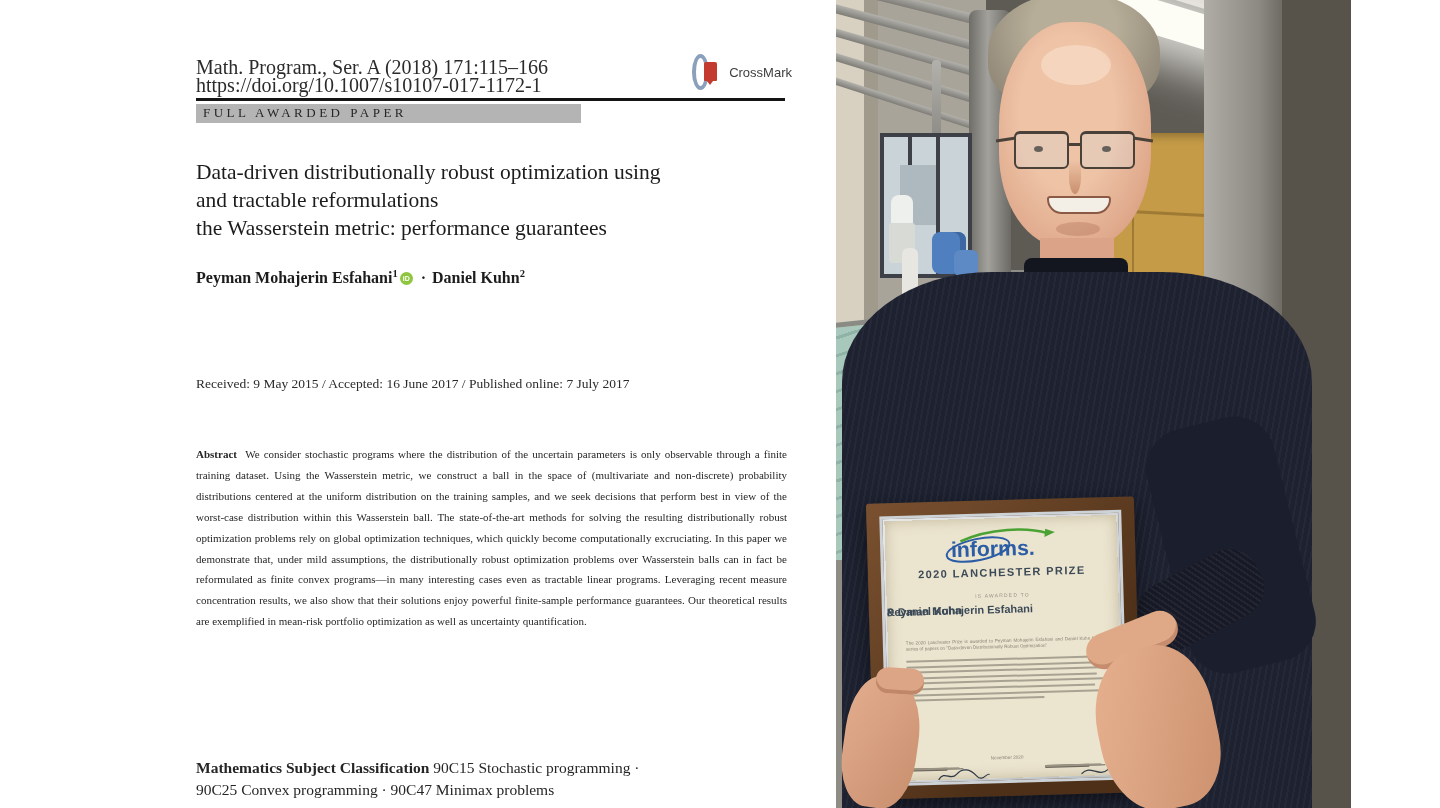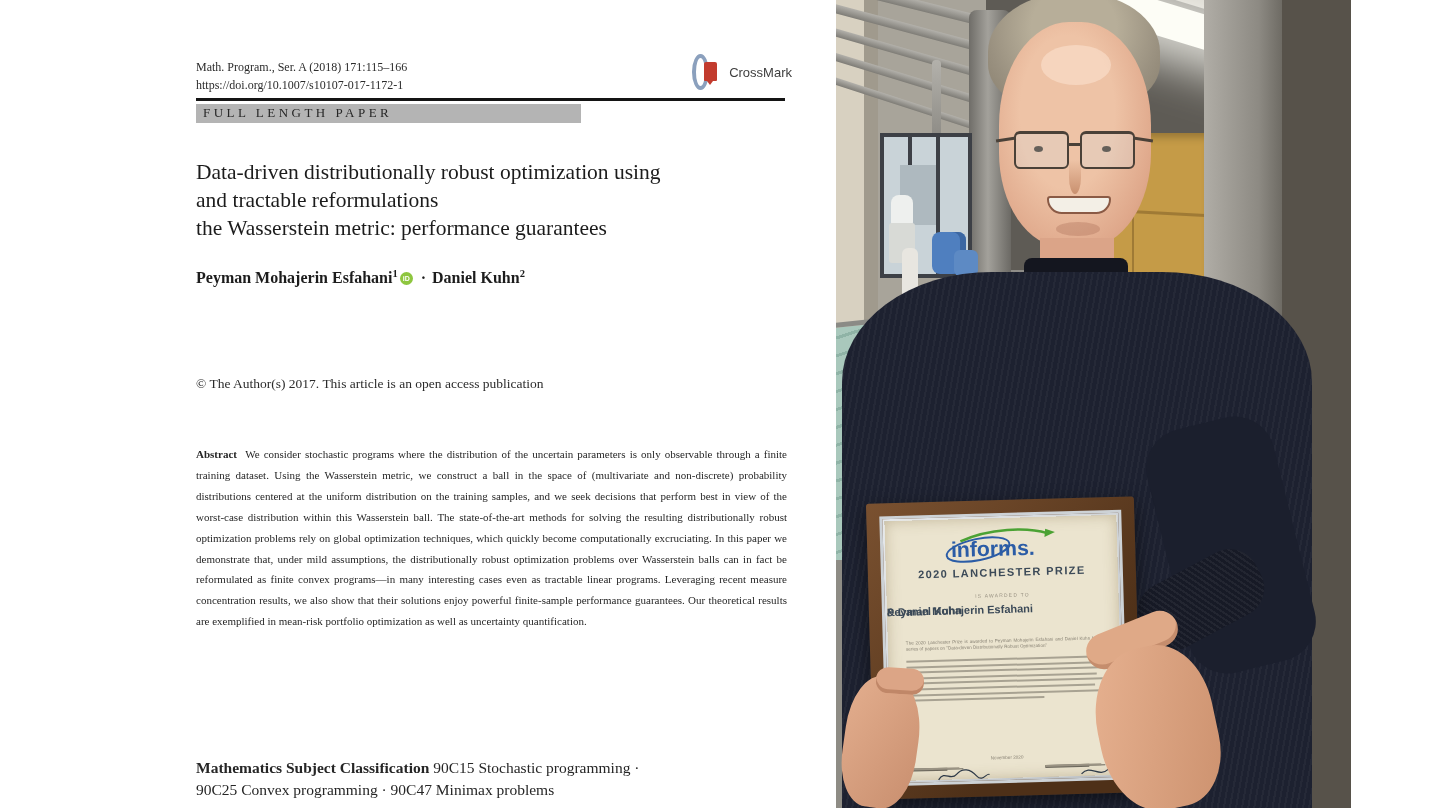--- a/index.html
+++ b/index.html
@@ -1,21 +1,21 @@
 <!DOCTYPE html>
 <html><head>
 <meta charset="utf-8">
 <style>
   * { margin:0; padding:0; box-sizing:border-box; }
   body { background:#ffffff; font-family:"Liberation Serif", serif; }
   .canvas { position:relative; width:1440px; height:808px; background:#ffffff; overflow:hidden; }
 
   
   .paper { position:absolute; left:0; top:0; width:836px; height:808px; background:#ffffff; color:#262626; }
-  .journal-block { position:absolute; left:196px; top:58px; font-size:12px; line-height:18px; color:#2b2b2b; }
+  .journal-block { position:absolute; left:196px; top:58px; font-size:20px; line-height:18px; color:#2b2b2b; }
   .crossmark { position:absolute; left:692px; top:50px; width:100px; height:44px; display:flex; align-items:center; gap:20px; }
   .cm-ring { position:relative; width:36px; height:36px; border:4px solid #8ba0bd; border-radius:50%; background:#fff; }
   .cm-book { position:absolute; left:8px; top:4px; width:13px; height:19px; background:#c23b2e; border-radius:2px 2px 1px 1px; }
   .cm-book:after { content:""; position:absolute; left:3px; bottom:-4px; border-left:3.5px solid transparent; border-right:3.5px solid transparent; border-top:4px solid #c23b2e; }
   .cm-text { font-family:"Liberation Sans", sans-serif; font-size:13px; color:#3e3e3e; }
   .rule { position:absolute; left:196px; top:98px; width:589px; height:3px; background:#141414; }
   .banner { position:absolute; left:196px; top:104px; width:385px; height:19px; background:#b4b4b4; color:#262626; font-size:13px; letter-spacing:3.5px; padding:1px 0 0 7px; }
   .title { position:absolute; left:196px; top:158px; width:580px; font-size:21.5px; font-weight:normal; line-height:28px; color:#1c1c1c; }
   .authors { position:absolute; left:196px; top:268px; font-size:16px; font-weight:bold; color:#1c1c1c; }
   .authors sup { font-size:10.5px; }
@@ -110,34 +110,34 @@
     </div>
 
     <div class="crossmark">
       <div class="cm-ring">
         <div class="cm-book"></div>
       </div>
       <div class="cm-text">CrossMark</div>
     </div>
 
     <div class="rule"></div>
-    <div class="banner">FULL LENGTH PAPER</div>
+    <div class="banner">FULL AWARDED PAPER</div>
 
     <div class="title">
       <div>Data-driven distributionally robust optimization using</div>
       <div>and tractable reformulations</div>
       <div>the Wasserstein metric: performance guarantees</div>
     </div>
 
     <div class="authors">
       <span>Peyman Mohajerin Esfahani</span><sup>1</sup><span class="orcid">iD</span><span class="dot-sep">·</span><span>Daniel Kuhn</span><sup>2</sup>
     </div>
 
     <div class="received">
-      <div>© The Author(s) 2017. This article is an open access publication</div>
+      <div>Received: 9 May 2015 / Accepted: 16 June 2017 / Published online: 7 July 2017</div>
     </div>
 
     <div class="abstract">
       <span class="lbl">Abstract</span>&nbsp;&nbsp;<span>We consider stochastic programs where the distribution of the uncertain parameters is only observable through a finite training dataset. Using the Wasserstein metric, we construct a ball in the space of (multivariate and non-discrete) probability distributions centered at the uniform distribution on the training samples, and we seek decisions that perform best in view of the worst-case distribution within this Wasserstein ball. The state-of-the-art methods for solving the resulting distributionally robust optimization problems rely on global optimization techniques, which quickly become computationally excruciating. In this paper we demonstrate that, under mild assumptions, the distributionally robust optimization problems over Wasserstein balls can in fact be reformulated as finite convex programs—in many interesting cases even as tractable linear programs. Leveraging recent measure concentration results, we also show that their solutions enjoy powerful finite-sample performance guarantees. Our theoretical results are exemplified in mean-risk portfolio optimization as well as uncertainty quantification.</span>
     </div>
 
     <div class="msc">
       <span class="lbl">Mathematics Subject Classification</span>
       <span>90C15 Stochastic programming ·</span><br>
       <span>90C25 Convex programming · 90C47 Minimax problems</span>

